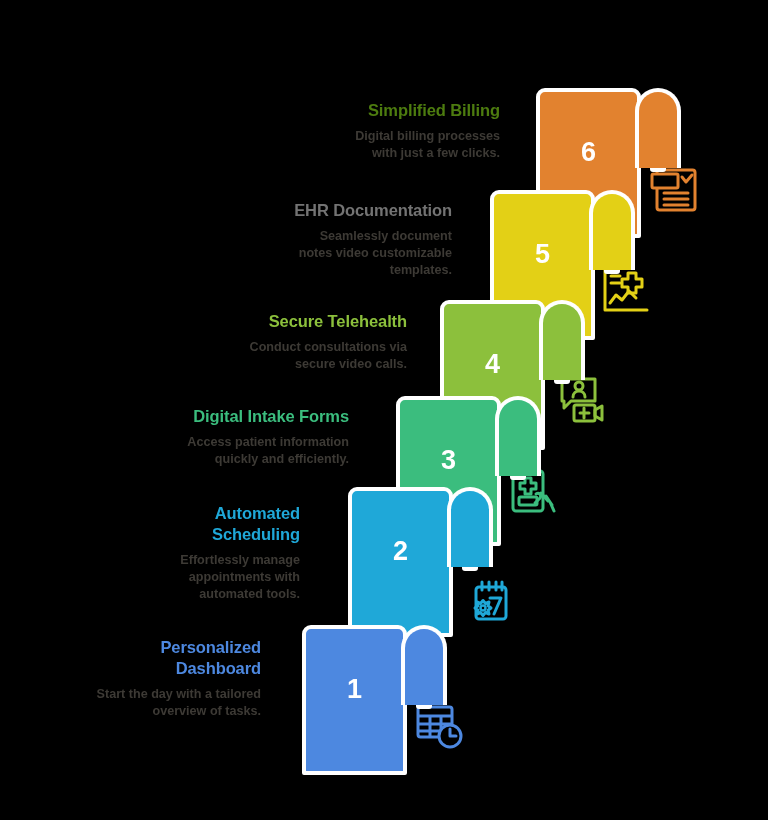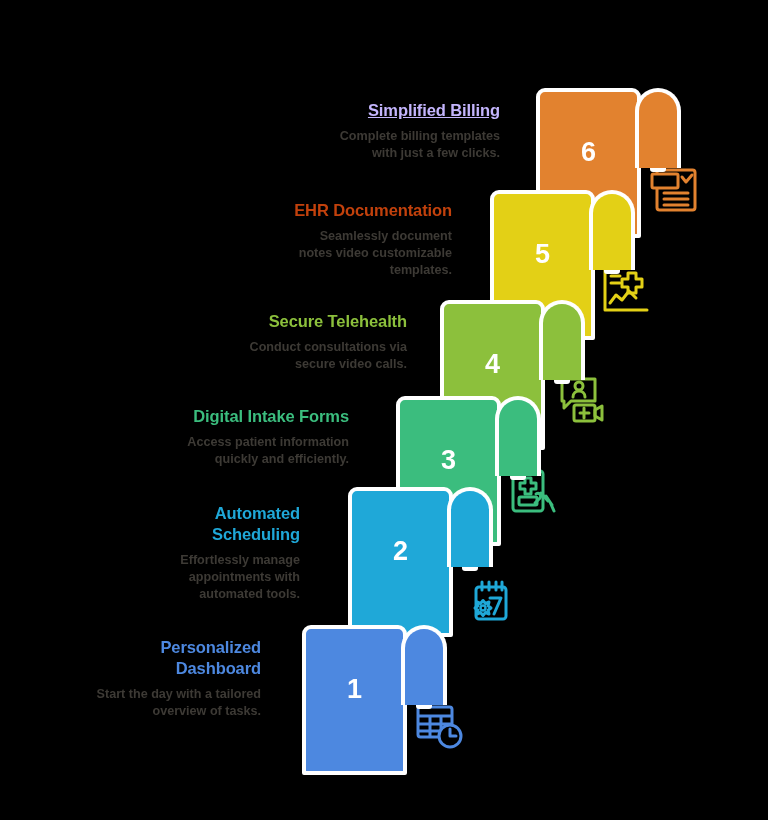--- a/index.html
+++ b/index.html
@@ -57,43 +57,43 @@
   .icon { position: absolute; }
   .icon svg { display: block; }
 </style>
 </head>
 <body style="background: rgb(0, 0, 0);">
 
 <div id="stage">
 
   <div class="step">
     <div class="txt" style="left:88px; top:100px; width:412px;">
-      <div class="title" style="color: #c4b5fd; text-decoration: underline;">Simplified Billing</div>
-      <div class="desc">Complete billing templates
+      <div class="title" style="color: #4d7c0f;">Simplified Billing</div>
+      <div class="desc">Digital billing processes
 with just a few clicks.</div>
     </div>
     <div class="card" style="left:536px; top:88px;">
       <div class="card-body" style="background: rgb(226, 130, 47);">
         <span class="card-num">6</span>
       </div>
       <div class="curl" style="background: rgb(226, 130, 47);"></div>
     </div>
     <span class="icon" style="left:648px; top:162px;">
       <svg width="56" height="56" viewBox="0 0 56 56" fill="none">
         <rect x="9" y="8" width="38" height="40" rx="2.5" stroke="#e2822f" stroke-width="3"></rect>
         <rect x="4" y="12" width="26" height="14" rx="1.5" fill="#000000" stroke="#e2822f" stroke-width="3"></rect>
         <path d="M34 15 l4 5 l6 -7" stroke="#e2822f" stroke-width="3" stroke-linecap="round" stroke-linejoin="round" fill="none"></path>
         <path d="M16 31h24M16 37h24M16 43h24" stroke="#e2822f" stroke-width="3" stroke-linecap="round"></path>
       </svg>
     </span>
   </div>
 
   <div class="step">
     <div class="txt" style="left:40px; top:200px; width:412px;">
-      <div class="title" style="color: #c2410c;">EHR Documentation</div>
+      <div class="title" style="color: #737373;">EHR Documentation</div>
       <div class="desc">Seamlessly document
 notes video customizable
 templates.</div>
     </div>
     <div class="card" style="left:490px; top:190px;">
       <div class="card-body" style="background: rgb(227, 208, 22);">
         <span class="card-num">5</span>
       </div>
       <div class="curl" style="background: rgb(227, 208, 22);"></div>
     </div>

